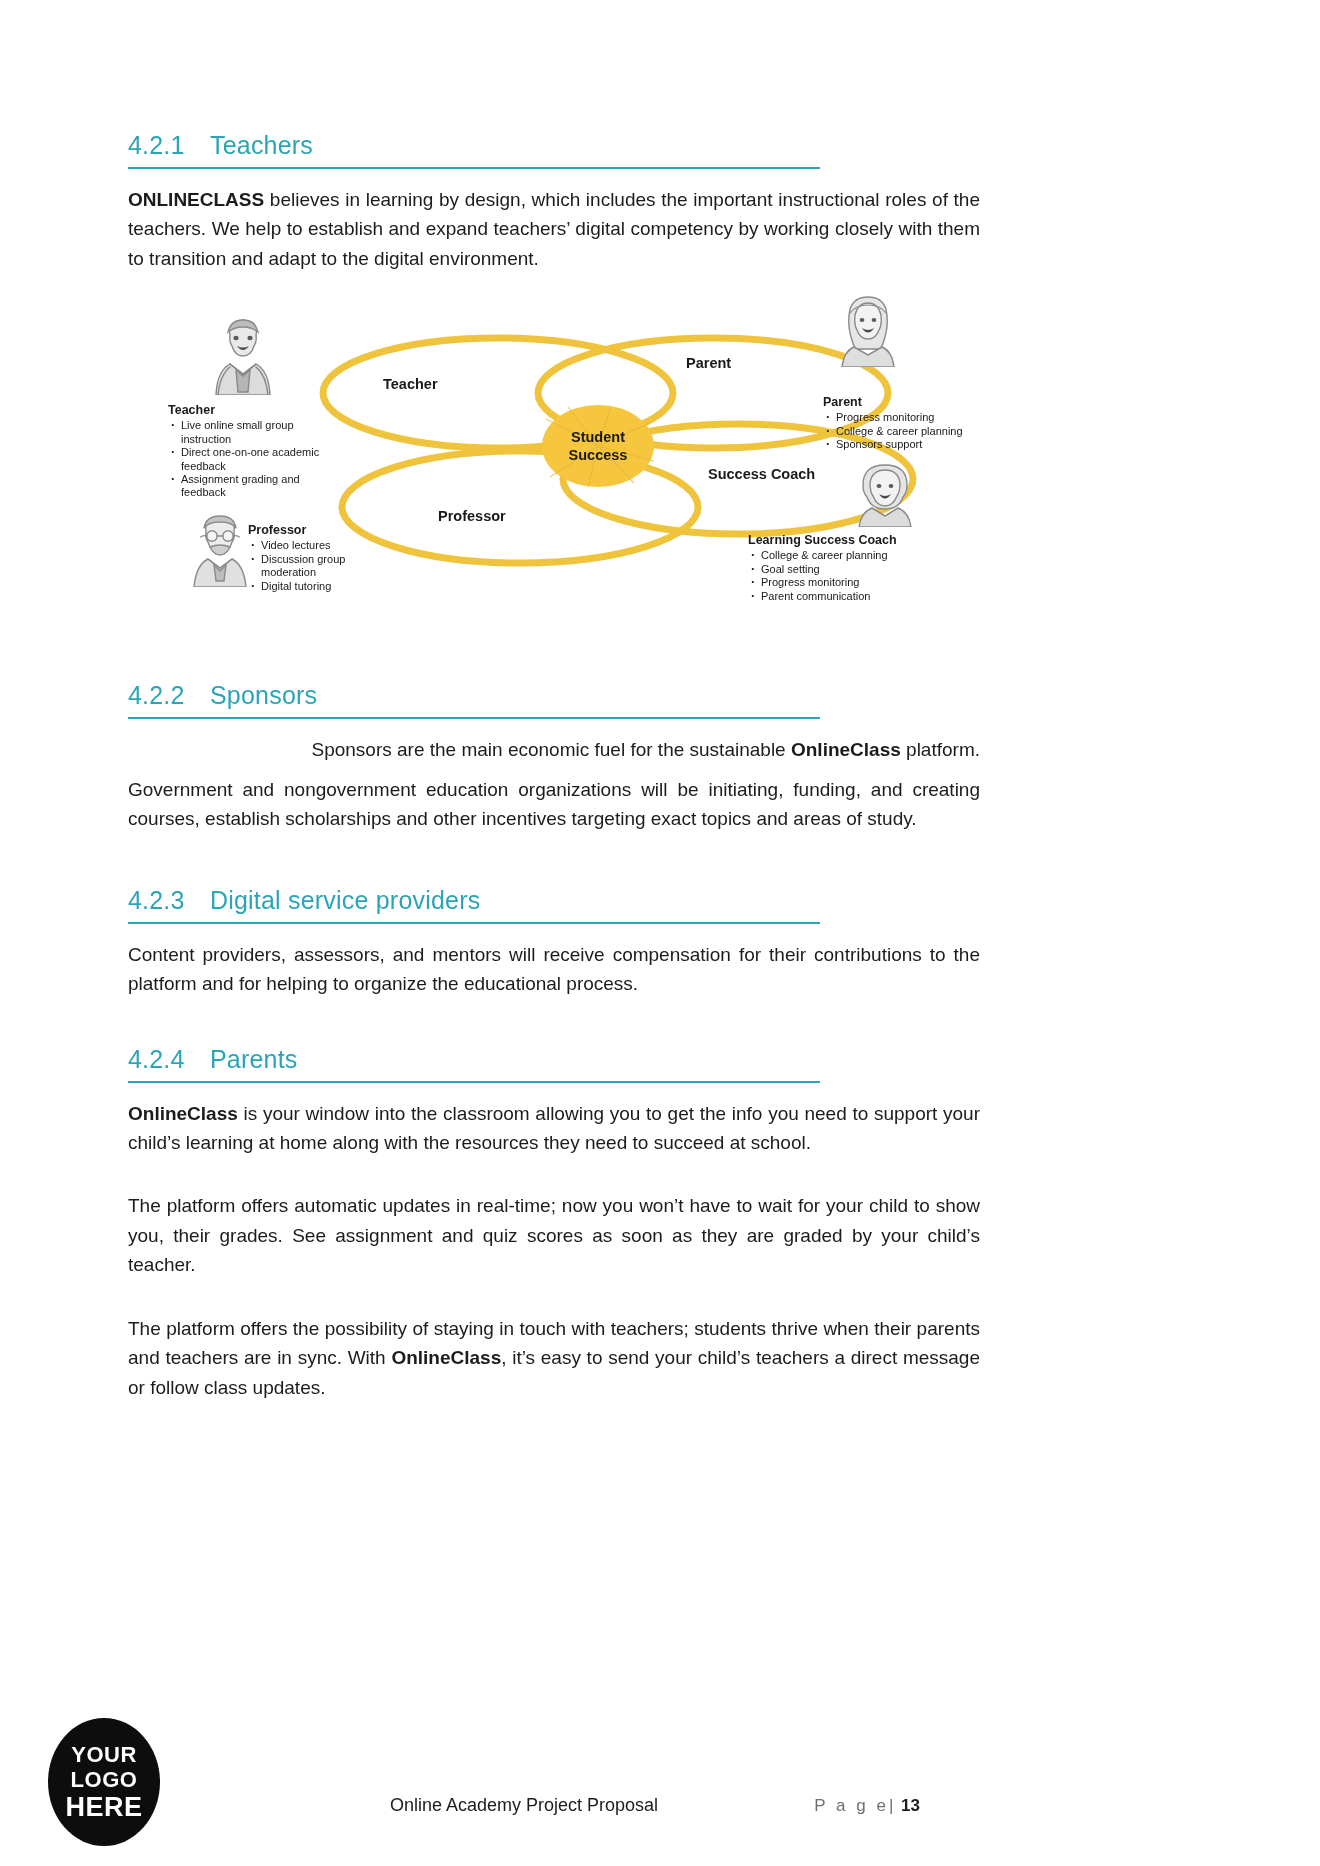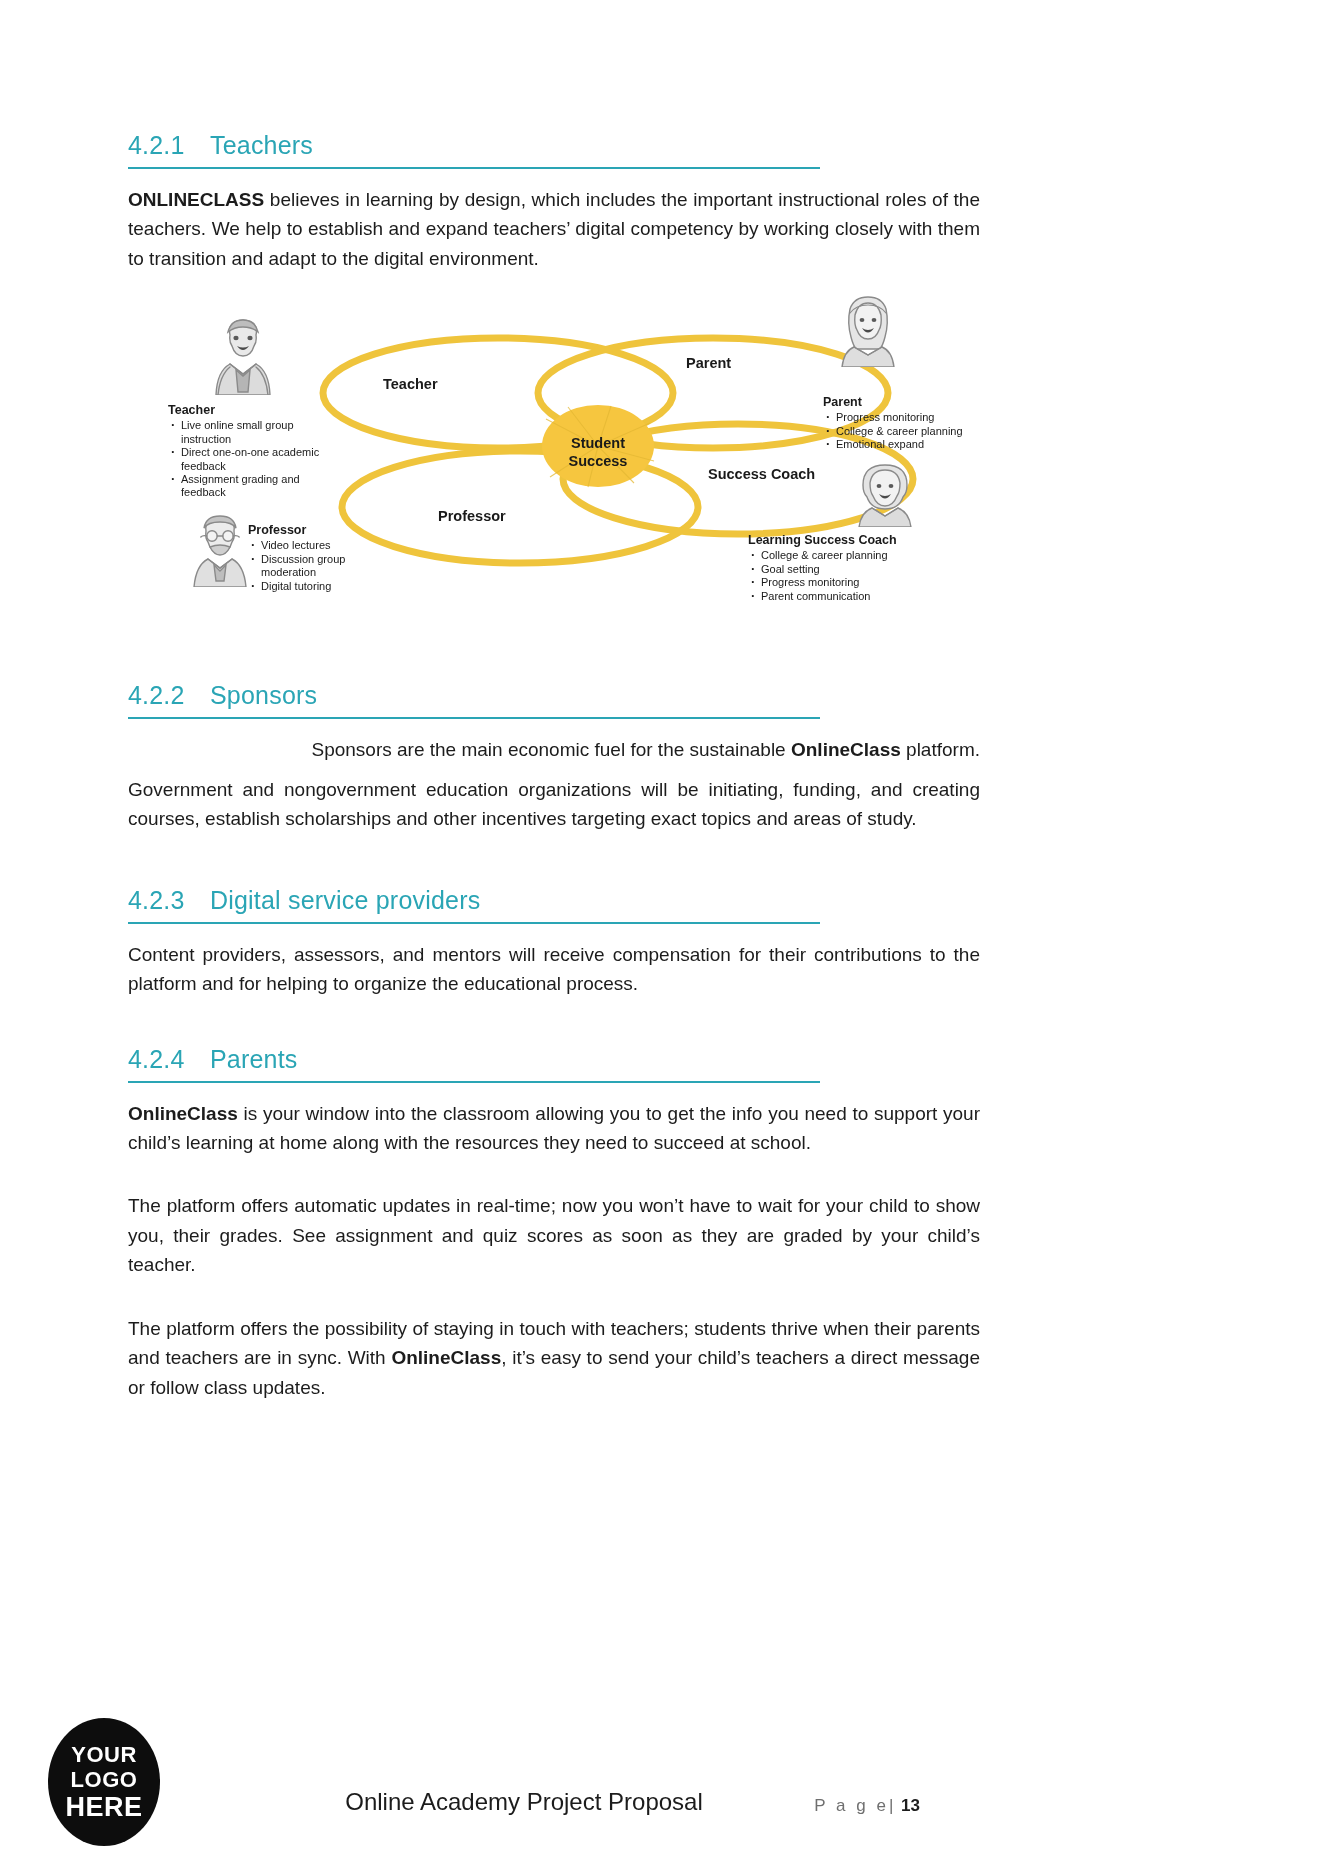--- a/index.html
+++ b/index.html
@@ -149,21 +149,21 @@
   .logo-l1 { font-size: 22px; margin-bottom: 3px; }
   .logo-l2 { font-size: 22px; margin-bottom: 3px; }
   .logo-l3 { font-size: 27px; }
 
   .footer-title {
     position: absolute;
     left: 0;
     right: 0;
     bottom: 50px;
     text-align: center;
-    font-size: 24px;
+    font-size: 18px;
     color: #1c1c1c;
   }
   .footer-page {
     position: absolute;
     right: 128px;
     bottom: 50px;
     font-size: 17px;
     color: #6f6f6f;
     letter-spacing: 3px;
     text-align: right;
@@ -214,21 +214,21 @@
           <line x1="430" y1="135" x2="400" y2="96"></line>
           <line x1="430" y1="135" x2="443" y2="95"></line>
           <line x1="430" y1="135" x2="482" y2="112"></line>
           <line x1="430" y1="135" x2="486" y2="150"></line>
           <line x1="430" y1="135" x2="466" y2="172"></line>
           <line x1="430" y1="135" x2="420" y2="176"></line>
           <line x1="430" y1="135" x2="382" y2="166"></line>
         </g>
       </svg>
 
-      <div class="center-label" style="left:374px; top:124px; width:112px;text-align:center;">
+      <div class="center-label" style="left:374px; top:118px; width:112px;text-align:center;">
         <span>Student</span><br>
         <span>Success</span>
       </div>
 
       <div class="dlabel" style="left:215px; top:65px;">Teacher</div>
       <div class="dlabel" style="left:518px; top:44px;">Parent</div>
       <div class="dlabel" style="left:270px; top:197px;">Professor</div>
       <div class="dlabel" style="left:540px; top:155px;">Success Coach</div>
 
       <svg class="avatar" width="74" height="82" viewBox="0 0 74 82" style="left:38px; top:2px;">
@@ -291,21 +291,21 @@
           <path d="M18 52 l14 8 l14 -8"></path>
           <path d="M14 18 q6 -8 18 -8 q12 0 18 8" stroke-width="1.2"></path>
         </g>
       </svg>
 
       <div class="dblock" style="left:655px; top:84px; width:175px;">
         <div class="dtitle">Parent</div>
         <ul>
           <li>Progress monitoring</li>
           <li>College &amp; career planning</li>
-          <li>Emotional expand</li>
+          <li>Sponsors support</li>
         </ul>
       </div>
 
       <svg class="avatar" width="62" height="68" viewBox="0 0 62 68" style="left:686px; top:148px;">
         <g fill="none" stroke="#8a8a8a" stroke-width="1.4" stroke-linecap="round">
           <path d="M9 26 q0 -20 22 -20 q22 0 22 20 q0 8 -4 12 q-4 12 -18 12 q-14 0 -18 -12 q-4 -4 -4 -12z" fill="#e4e4e4"></path>
           <path d="M16 24 q2 -13 15 -13 q13 0 15 13 q0 9 -3 13 q-4 10 -12 10 q-8 0 -12 -10 q-3 -4 -3 -13z" fill="#f2f2f2"></path>
           <ellipse cx="25" cy="27" rx="2.4" ry="2" fill="#5a5a5a" stroke="none"></ellipse>
           <ellipse cx="37" cy="27" rx="2.4" ry="2" fill="#5a5a5a" stroke="none"></ellipse>
           <path d="M25 35 q6 9 12 0 q-6 4 -12 0z" fill="#4a4a4a" stroke="none"></path>

